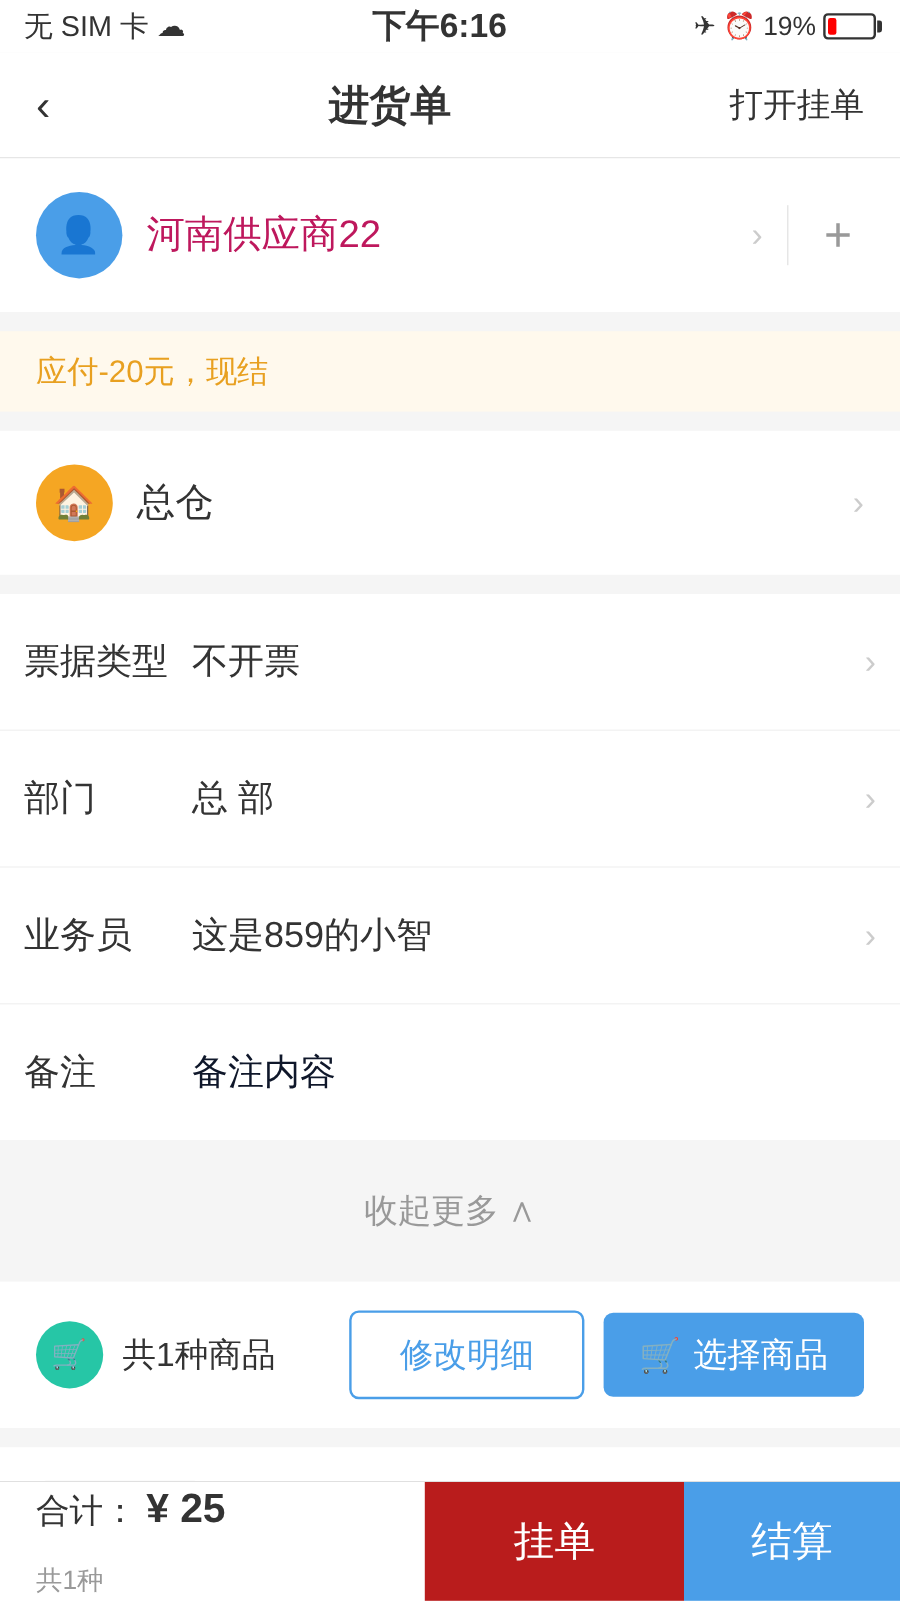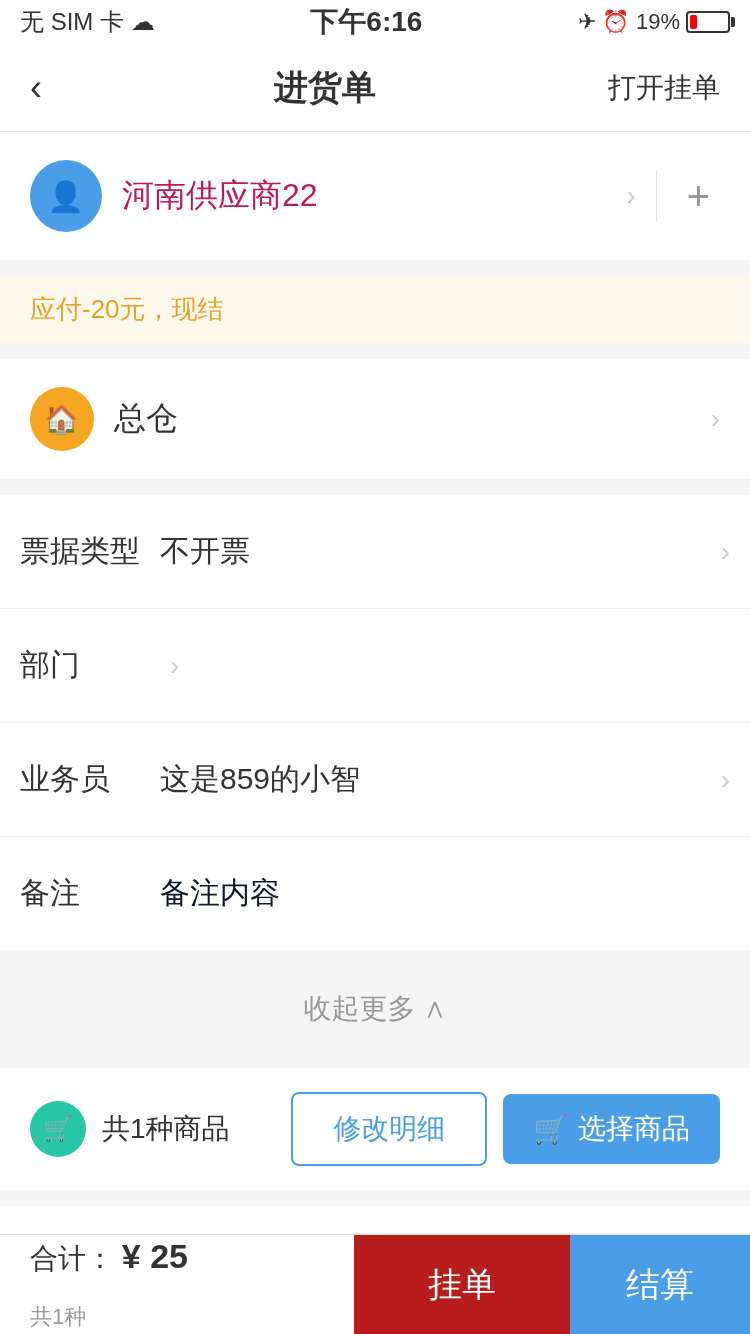--- a/index.html
+++ b/index.html
@@ -246,20 +246,21 @@
 <div class="section">
 
   <div class="form-row">
     <span class="form-label">票据类型</span>
     <span class="form-value">不开票</span>
     <span class="chevron-right">›</span>
   </div>
 
   <div class="form-row">
     <span class="form-label">部门</span>
+    <span class="form-value">总 部</span>
     <span class="chevron-right">›</span>
   </div>
 
   <div class="form-row">
     <span class="form-label">业务员</span>
     <span class="form-value">这是859的小智</span>
     <span class="chevron-right">›</span>
   </div>
 
   <div class="form-row">

